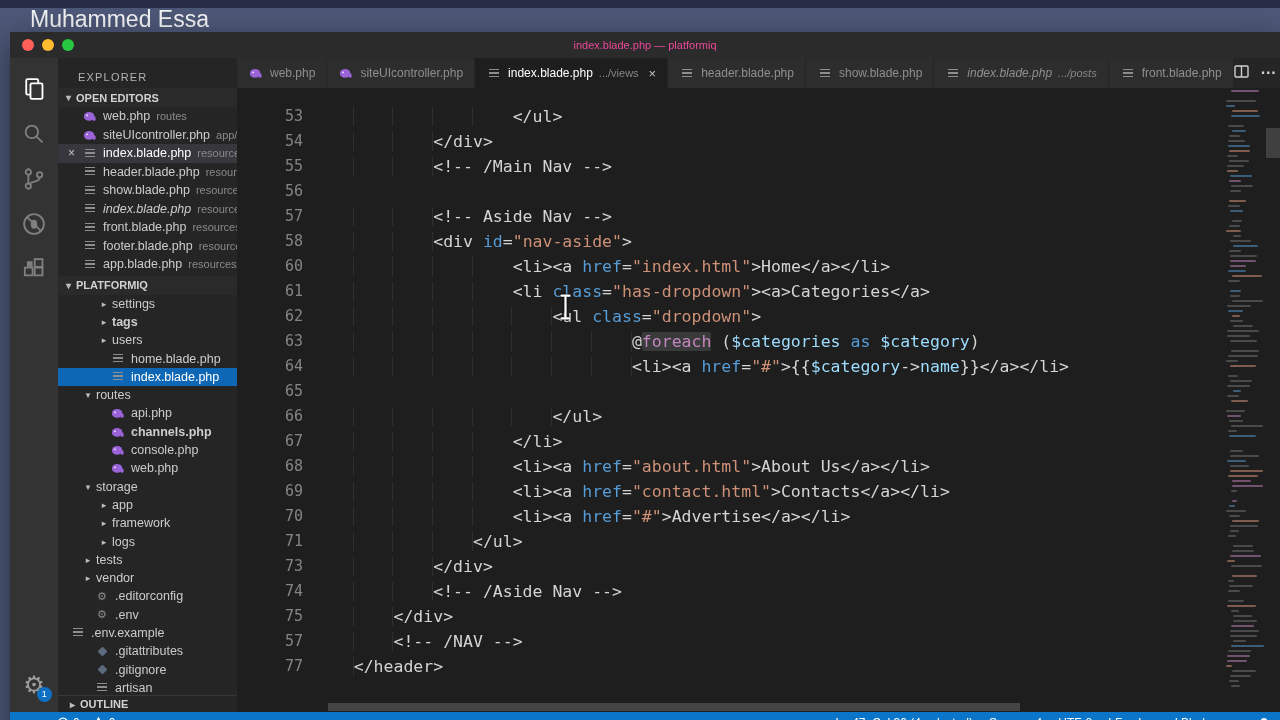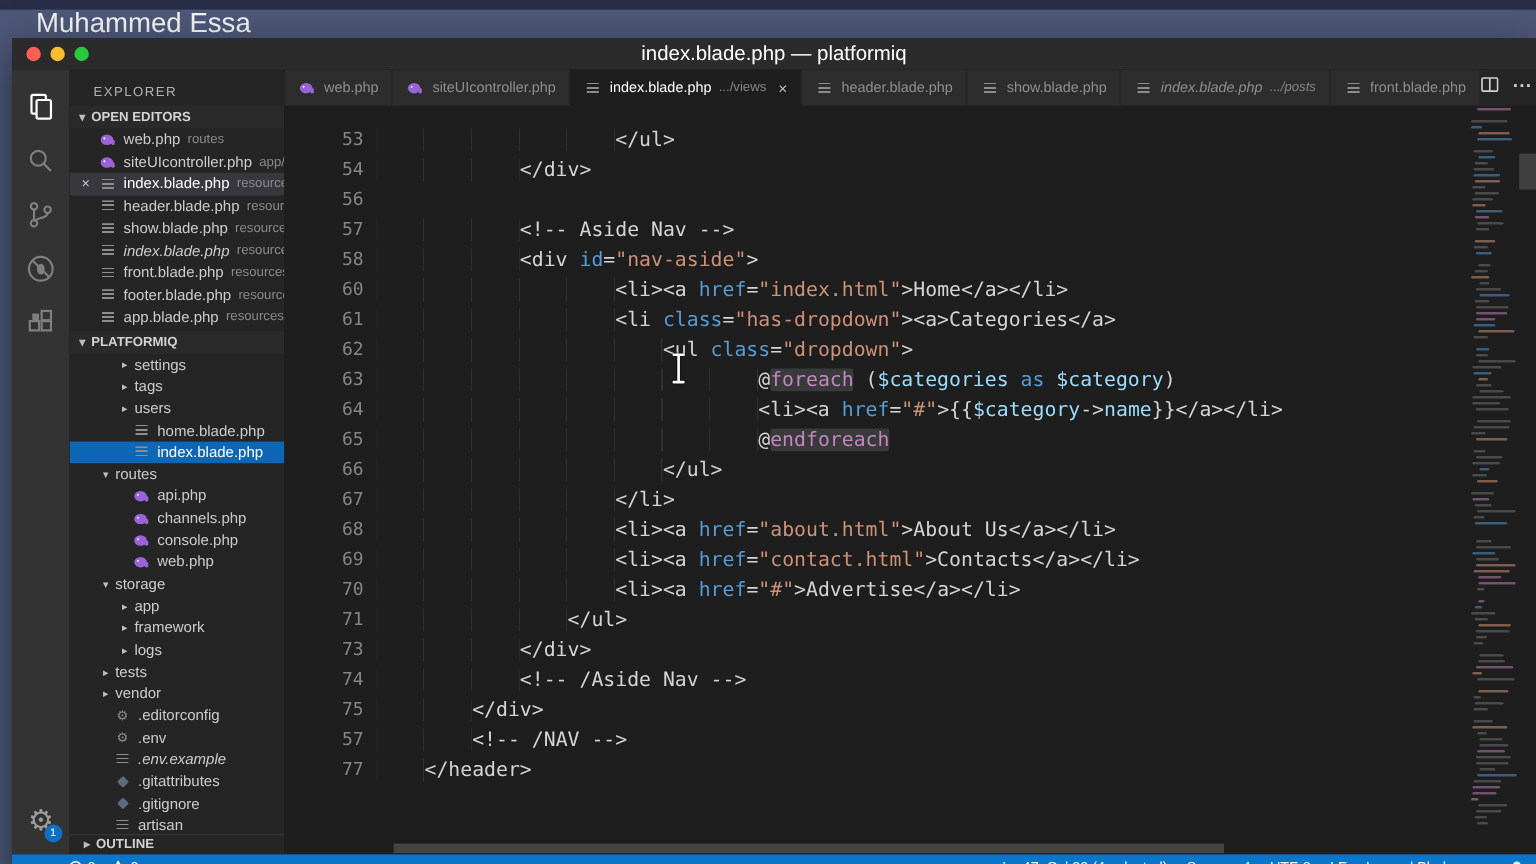--- a/index.html
+++ b/index.html
@@ -6,21 +6,21 @@
   body{width:1280px;height:720px;overflow:hidden;position:relative;background:#4d5878;
        font-family:"Liberation Sans",sans-serif;-webkit-font-smoothing:antialiased}
   .top-strip{position:absolute;left:0;top:0;width:1280px;height:8px;background:#272c47}
   .presenter{position:absolute;left:30px;top:6px;font-size:23px;color:#f3f3f3}
   
   #window{position:absolute;left:10px;top:32px;width:1270px;height:702px;background:#1e1e1e;
           box-shadow:0 10px 30px rgba(0,0,0,.5)}
   .titlebar{height:26px;background:#2b2b2c;position:relative}
   .lights{position:absolute;left:12px;top:7px;display:flex;gap:8px}
   .light{width:12px;height:12px;border-radius:50%}
-  .win-title{text-align:center;line-height:26px;font-size:17px;color:#ffffff}
+  .win-title{text-align:center;line-height:26px;font-size:11px;color:#ec4899}
   .body-row{position:absolute;top:26px;left:0;width:1270px;height:654px;display:flex}
   
   .activitybar{width:48px;background:#333333;display:flex;flex-direction:column;align-items:center;
                padding-top:8px;box-sizing:border-box;flex:none}
   .ab-icon{width:48px;height:45px;display:flex;align-items:center;justify-content:center;color:#7f7f7f}
   .ab-icon.active{color:#ffffff}
   .ab-settings{margin-top:auto;margin-bottom:14px;position:relative;color:#9d9d9d;font-size:24px;line-height:26px}
   .ab-badge{position:absolute;right:-7px;bottom:-4px;width:15px;height:15px;border-radius:50%;
             color:#fff;font-size:9px;line-height:15px;text-align:center;font-family:"Liberation Sans",sans-serif}
   
@@ -221,21 +221,21 @@
         <span class="sb-caret">▾</span>
         <span>PLATFORMIQ</span>
       </div>
       <div id="project-tree">
           <div class="tree-row" style="padding-left: 40px;">
             <span class="tree-caret">▸</span>
             <span style="margin-left: 2px;">settings</span>
           </div>
           <div class="tree-row" style="padding-left: 40px;">
             <span class="tree-caret">▸</span>
-            <span style="margin-left: 2px;">tags</span>
+            <span style="margin-left: 2px; font-weight: bold;">tags</span>
           </div>
           <div class="tree-row" style="padding-left: 40px;">
             <span class="tree-caret">▸</span>
             <span style="margin-left: 2px;">users</span>
           </div>
           <div class="tree-row" style="padding-left: 40px;">
             <span class="tree-caret"></span>
             <span class="ficon">
               <span class="blade-lines"></span>
             </span>
@@ -265,21 +265,21 @@
           </div>
           <div class="tree-row" style="padding-left: 40px;">
             <span class="tree-caret"></span>
             <span class="ficon">
               <svg width="14" height="12" viewBox="0 0 16 13">
                 <ellipse cx="7" cy="7" rx="6" ry="5" fill="#9a63d8"></ellipse>
                 <rect x="11" y="7" width="3.4" height="5" rx="1.4" fill="#9a63d8"></rect>
                 <circle cx="4.6" cy="5.8" r="0.9" fill="#fff"></circle>
               </svg>
             </span>
-            <span style="margin-left: 5px;">channels.php</span>
+            <span style="margin-left: 5px; font-weight: bold;">channels.php</span>
           </div>
           <div class="tree-row" style="padding-left: 40px;">
             <span class="tree-caret"></span>
             <span class="ficon">
               <svg width="14" height="12" viewBox="0 0 16 13">
                 <ellipse cx="7" cy="7" rx="6" ry="5" fill="#9a63d8"></ellipse>
                 <rect x="11" y="7" width="3.4" height="5" rx="1.4" fill="#9a63d8"></rect>
                 <circle cx="4.6" cy="5.8" r="0.9" fill="#fff"></circle>
               </svg>
             </span>
@@ -327,21 +327,21 @@
             </span>
             <span style="margin-left: 5px;">.editorconfig</span>
           </div>
           <div class="tree-row" style="padding-left: 24px;">
             <span class="tree-caret"></span>
             <span class="ficon">
               <span class="gear-glyph">⚙</span>
             </span>
             <span style="margin-left: 5px;">.env</span>
           </div>
-          <div class="tree-row" style="padding-left: 24px; font-style: italic;">
+          <div class="tree-row" style="">
             <span class="tree-caret"></span>
             <span class="ficon">
               <span class="blade-lines"></span>
             </span>
             <span style="margin-left: 5px;">.env.example</span>
           </div>
           <div class="tree-row" style="padding-left: 24px;">
             <span class="tree-caret"></span>
             <span class="ficon">
               <span class="git-diamond"></span>
@@ -435,20 +435,24 @@
       <div class="code" id="code">
           <div class="crow">
             <span class="gutter">53</span>
             <span class="ltext"><span class="indent">                    </span><span class="tk-p">&lt;/ul&gt;</span></span>
           </div>
           <div class="crow">
             <span class="gutter">54</span>
             <span class="ltext"><span class="indent">            </span><span class="tk-p">&lt;/div&gt;</span></span>
           </div>
           <div class="crow">
+            <span class="gutter">55</span>
+            <span class="ltext"><span class="indent">            </span><span class="tk-p">&lt;!-- /Main Nav --&gt;</span></span>
+          </div>
+          <div class="crow">
             <span class="gutter">56</span>
             <span class="ltext"></span>
           </div>
           <div class="crow">
             <span class="gutter">57</span>
             <span class="ltext"><span class="indent">            </span><span class="tk-p">&lt;!-- Aside Nav --&gt;</span></span>
           </div>
           <div class="crow">
             <span class="gutter">58</span>
             <span class="ltext"><span class="indent">            </span><span class="tk-p">&lt;div </span><span class="tk-a">id</span><span class="tk-p">=</span><span class="tk-s">"nav-aside"</span><span class="tk-p">&gt;</span></span>
@@ -468,21 +472,20 @@
           <div class="crow">
             <span class="gutter">63</span>
             <span class="ltext"><span class="indent">                                </span><span class="tk-p">@</span><span class="tk-h">foreach</span><span class="tk-p"> (</span><span class="tk-v">$categories</span><span class="tk-p"> </span><span class="tk-k">as</span><span class="tk-p"> </span><span class="tk-v">$category</span><span class="tk-p">)</span></span>
           </div>
           <div class="crow">
             <span class="gutter">64</span>
             <span class="ltext"><span class="indent">                                </span><span class="tk-p">&lt;li&gt;&lt;a </span><span class="tk-a">href</span><span class="tk-p">=</span><span class="tk-s">"#"</span><span class="tk-p">&gt;{{</span><span class="tk-v">$category</span><span class="tk-p">-&gt;</span><span class="tk-v">name</span><span class="tk-p">}}&lt;/a&gt;&lt;/li&gt;</span></span>
           </div>
           <div class="crow">
             <span class="gutter">65</span>
-            <span class="ltext"><span class="indent">                                </span><span class="tk-p">@</span><span class="tk-h">endforeach</span></span>
           </div>
           <div class="crow">
             <span class="gutter">66</span>
             <span class="ltext"><span class="indent">                        </span><span class="tk-p">&lt;/ul&gt;</span></span>
           </div>
           <div class="crow">
             <span class="gutter">67</span>
             <span class="ltext"><span class="indent">                    </span><span class="tk-p">&lt;/li&gt;</span></span>
           </div>
           <div class="crow">

